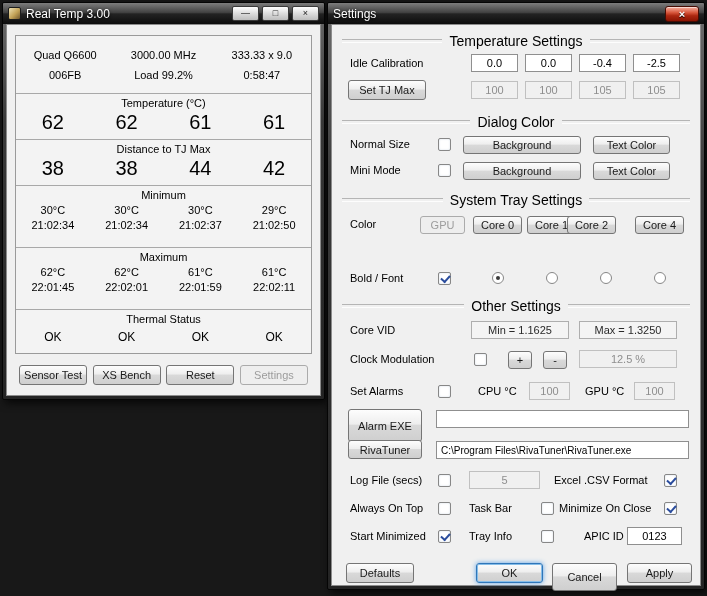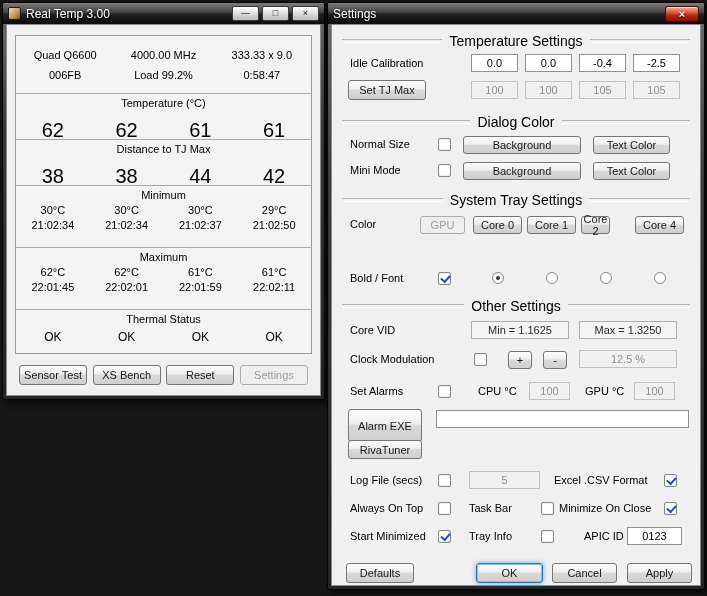--- a/index.html
+++ b/index.html
@@ -52,21 +52,21 @@
   .rt-client { height:372px; }
   .rt-box {
     position:absolute; left:8px; right:8px; top:10px;
     border:1px solid #9a9a9a; background:#f3f3f3;
   }
   .rt-info { height:57px; display:flex; flex-direction:column; justify-content:center; gap:8px; }
   .rt-row3 { display:flex; }
   .rt-row3 span { flex:1; text-align:center; font-size:11px; color:#000; }
   .sec { border-top:1px solid #a8a8a8; }
   .rt-sec-title { text-align:center; font-size:11px; color:#000; padding-top:3px; }
-  .rt-big { display:flex; margin-top:10px; }
+  .rt-big { display:flex; margin-top:2px; }
   .rt-big span { flex:1; text-align:center; font-size:20px; color:#000; }
   .rt-small { display:flex; margin-top:3px; }
   .rt-small span { flex:1; text-align:center; font-size:11px; color:#000; }
   .rt-ok { display:flex; margin-top:5px; }
   .rt-ok span { flex:1; text-align:center; font-size:12px; color:#000; }
   .h46{height:46px}.h62{height:62px}.h44{height:44px}
   .rt-buttons {
     position:absolute; left:12px; right:12px; top:340px;
     display:flex; justify-content:space-between;
   }
@@ -146,21 +146,21 @@
       <span class="winbtn">—</span>
       <span class="winbtn">□</span>
       <span class="winbtn">×</span>
     </div>
     <div class="client rt-client">
       <div class="rt-box">
 
         <div class="rt-info">
           <div class="rt-row3">
             <span>Quad Q6600</span>
-            <span>4000.00 MHz</span>
+            <span>3000.00 MHz</span>
             <span>333.33 x 9.0</span>
           </div>
           <div class="rt-row3">
             <span>006FB</span>
             <span>Load  99.2%</span>
             <span>0:58:47</span>
           </div>
         </div>
 
         <div class="sec h46">
@@ -282,21 +282,21 @@
 
       <div class="gcap" style="top:167px">
           <span>System Tray Settings</span>
         </div>
 
       <div class="row" style="top:188px">
         <span class="lbl" style="left:18px">Color</span>
         <button class="btn disabled" style="left:88px;top:3px;width:45px;height:18px">GPU</button>
         <button class="btn" style="left:141px;top:3px;width:49px;height:18px">Core 0</button>
         <button class="btn" style="left:195px;top:3px;width:49px;height:18px">Core 1</button>
-        <button class="btn" style="left:249px;top:3px;width:29px;height:18px">Core 2</button>
+        <button class="btn" style="left:235px;top:3px;width:49px;height:18px">Core 2</button>
         <button class="btn" style="left:303px;top:3px;width:49px;height:18px">Core 4</button>
       </div>
 
 
       <div class="row" style="top:242px">
         <span class="lbl" style="left:18px">Bold / Font</span>
         <span class="cb checked" style="left:106px;top:5px"></span>
         <span class="radio checked" style="left:160px;top:5px"></span>
         <span class="radio" style="left:214px;top:5px"></span>
         <span class="radio" style="left:268px;top:5px"></span>
@@ -330,20 +330,21 @@
         <div class="field gray" style="left:302px;top:2px;width:41px;height:18px">100</div>
       </div>
 
       <div class="row" style="top:382px">
         <button class="btn" style="left:16px;top:2px;width:74px;height:33px">Alarm EXE</button>
         <div class="field leftal" style="left:104px;top:3px;width:253px;height:18px"></div>
       </div>
 
       <div class="row" style="top:413px">
         <button class="btn" style="left:16px;top:2px;width:74px;height:19px">RivaTuner</button>
+        <div class="field leftal" style="left:104px;top:3px;width:253px;height:18px">C:\Program Files\RivaTuner\RivaTuner.exe</div>
       </div>
 
       <div class="row" style="top:444px">
         <span class="lbl" style="left:18px">Log File (secs)</span>
         <span class="cb" style="left:106px;top:5px"></span>
         <div class="field gray" style="left:137px;top:2px;width:71px;height:18px">5</div>
         <span class="lbl" style="left:222px">Excel .CSV Format</span>
         <span class="cb checked" style="left:332px;top:5px"></span>
       </div>
 
@@ -361,19 +362,19 @@
         <span class="cb checked" style="left:106px;top:5px"></span>
         <span class="lbl" style="left:137px">Tray Info</span>
         <span class="cb" style="left:209px;top:5px"></span>
         <span class="lbl" style="left:252px">APIC ID</span>
         <div class="field" style="left:295px;top:2px;width:55px;height:18px">0123</div>
       </div>
 
       <div class="row" style="top:538px">
         <button class="btn" style="left:14px;top:0;width:68px;height:20px">Defaults</button>
         <button class="btn default" style="left:144px;top:0;width:67px;height:20px">OK</button>
-        <button class="btn" style="left:220px;top:0;width:65px;height:20px">Cancel</button>
+        <button class="btn" style="left:220px;top:0;width:65px;height:28px">Cancel</button>
         <button class="btn" style="left:295px;top:0;width:65px;height:20px">Apply</button>
       </div>
 
     </div>
   </div>
 </div>
 
 </body></html>

